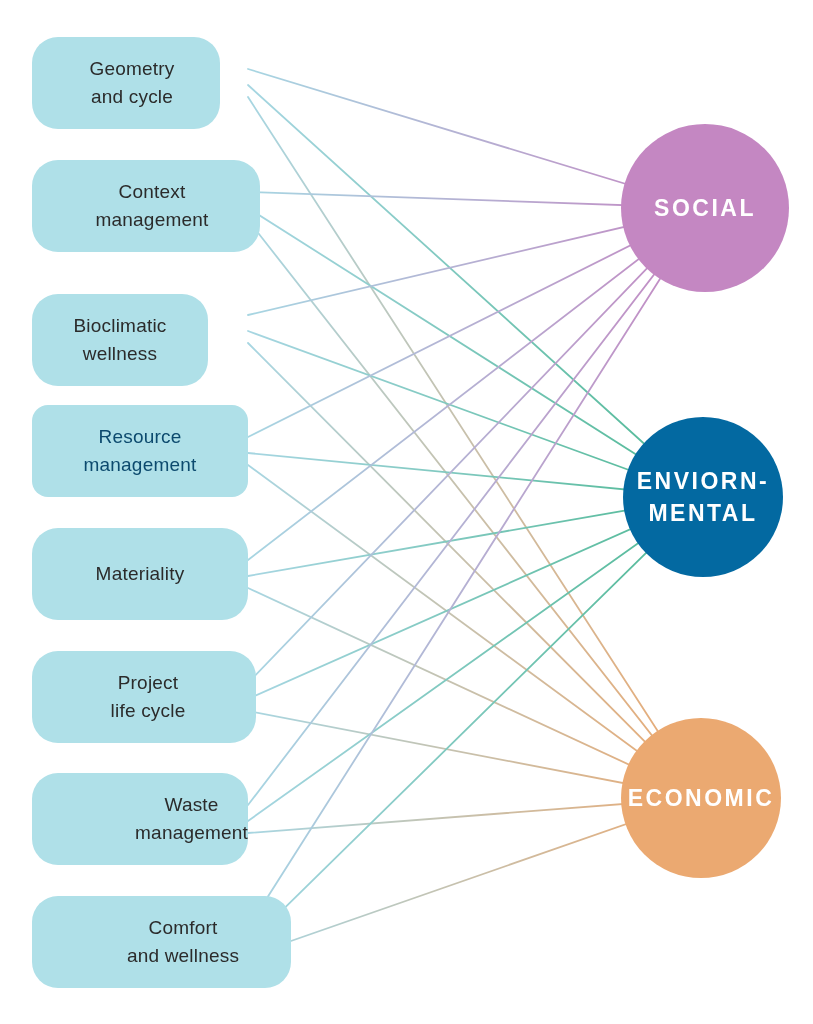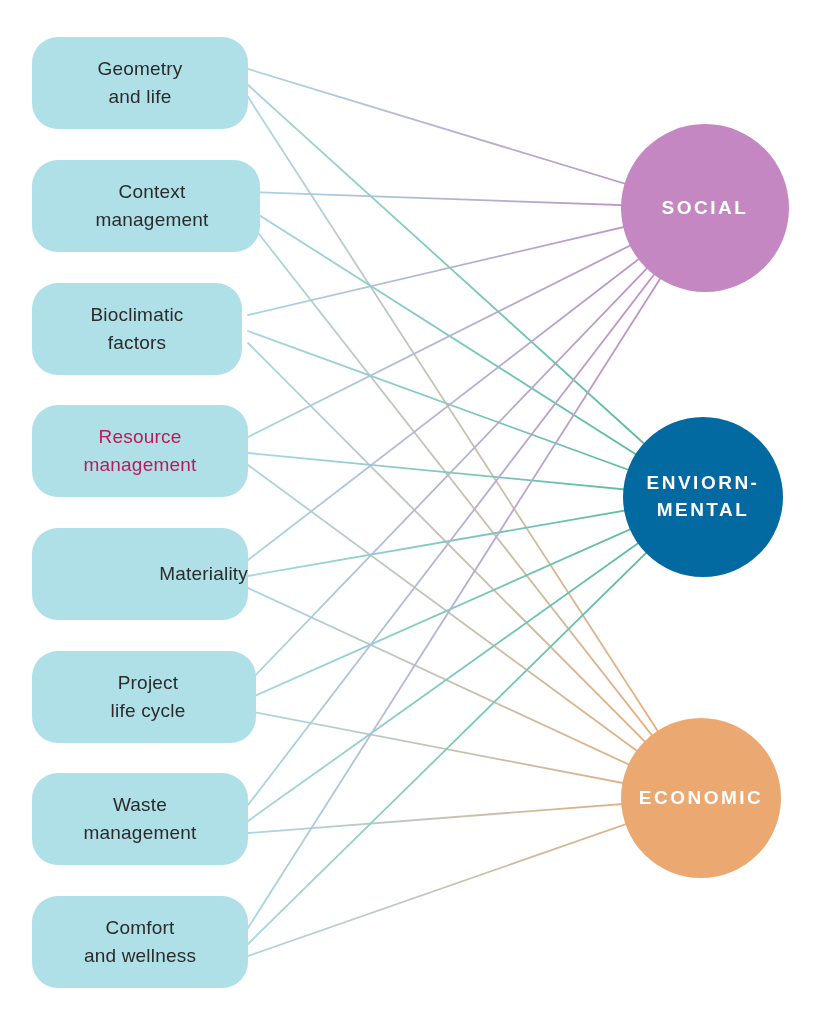--- a/index.html
+++ b/index.html
@@ -36,21 +36,21 @@
     letter-spacing: 0.2px;
   }
   .category-circle {
     position: absolute;
     display: flex;
     align-items: center;
     justify-content: center;
     text-align: center;
     border-radius: 50%;
     color: #ffffff;
-    font-size: 19px;
+    font-size: 23px;
     font-weight: 600;
     letter-spacing: 2.5px;
     line-height: 1.4;
     text-transform: uppercase;
   }
   .label-line { display: block; }
 </style>
 </head>
 <body>
 
@@ -173,62 +173,62 @@
       <line x1="248" y1="699" x2="703" y2="497" stroke="url(#edge-grad-16)" stroke-width="1.8" stroke-linecap="round"></line>
       <line x1="248" y1="711" x2="701" y2="798" stroke="url(#edge-grad-17)" stroke-width="1.8" stroke-linecap="round"></line>
       <line x1="248" y1="805" x2="705" y2="208" stroke="url(#edge-grad-18)" stroke-width="1.8" stroke-linecap="round"></line>
       <line x1="248" y1="821" x2="703" y2="497" stroke="url(#edge-grad-19)" stroke-width="1.8" stroke-linecap="round"></line>
       <line x1="248" y1="833" x2="701" y2="798" stroke="url(#edge-grad-20)" stroke-width="1.8" stroke-linecap="round"></line>
       <line x1="248" y1="928" x2="705" y2="208" stroke="url(#edge-grad-21)" stroke-width="1.8" stroke-linecap="round"></line>
       <line x1="248" y1="944" x2="703" y2="497" stroke="url(#edge-grad-22)" stroke-width="1.8" stroke-linecap="round"></line>
       <line x1="248" y1="956" x2="701" y2="798" stroke="url(#edge-grad-23)" stroke-width="1.8" stroke-linecap="round"></line>
     </svg>
   <div id="criteria-column">
-      <div class="criterion-box" style="left: 32px; top: 37px; width: 216px; height: 92px; background: rgb(175, 224, 232); color: rgb(43, 43, 43);">
+      <div class="criterion-box" style="left: 32px; top: 37px; width: 176px; height: 92px; background: rgb(175, 224, 232); color: rgb(43, 43, 43); padding-left: 12px;">
         <div>
           <span class="label-line">Geometry</span>
-          <span class="label-line">and life</span>
+          <span class="label-line">and cycle</span>
         </div>
       </div>
       <div class="criterion-box" style="left: 32px; top: 160px; width: 216px; height: 92px; background: rgb(175, 224, 232); color: rgb(43, 43, 43); padding-left: 12px;">
         <div>
           <span class="label-line">Context</span>
           <span class="label-line">management</span>
         </div>
       </div>
-      <div class="criterion-box" style="left: 32px; top: 283px; width: 210px; height: 92px; background: rgb(175, 224, 232); color: rgb(43, 43, 43);">
+      <div class="criterion-box" style="left: 32px; top: 294px; width: 176px; height: 92px; background: rgb(175, 224, 232); color: rgb(43, 43, 43);">
         <div>
           <span class="label-line">Bioclimatic</span>
-          <span class="label-line">factors</span>
-        </div>
-      </div>
-      <div class="criterion-box" style="left: 32px; top: 405px; width: 216px; height: 92px; background: rgb(175, 224, 232); color: #be185d;">
+          <span class="label-line">wellness</span>
+        </div>
+      </div>
+      <div class="criterion-box" style="left: 32px; top: 405px; width: 216px; height: 92px; background: rgb(175, 224, 232); color: #0c4a6e; border-radius: 16px;">
         <div>
           <span class="label-line">Resource</span>
           <span class="label-line">management</span>
         </div>
       </div>
-      <div class="criterion-box" style="left: 32px; top: 528px; width: 216px; height: 92px; background: rgb(175, 224, 232); color: rgb(43, 43, 43); justify-content: flex-end;">
+      <div class="criterion-box" style="left: 32px; top: 528px; width: 216px; height: 92px; background: rgb(175, 224, 232); color: rgb(43, 43, 43);">
         <div>
           <span class="label-line">Materiality</span>
         </div>
       </div>
       <div class="criterion-box" style="left: 32px; top: 651px; width: 216px; height: 92px; background: rgb(175, 224, 232); color: rgb(43, 43, 43); padding-left: 8px;">
         <div>
           <span class="label-line">Project</span>
           <span class="label-line">life cycle</span>
         </div>
       </div>
-      <div class="criterion-box" style="left: 32px; top: 773px; width: 216px; height: 92px; background: rgb(175, 224, 232); color: rgb(43, 43, 43);">
+      <div class="criterion-box" style="left: 32px; top: 773px; width: 216px; height: 92px; background: rgb(175, 224, 232); color: rgb(43, 43, 43); justify-content: flex-end;">
         <div>
           <span class="label-line">Waste</span>
           <span class="label-line">management</span>
         </div>
       </div>
-      <div class="criterion-box" style="left: 32px; top: 896px; width: 216px; height: 92px; background: rgb(175, 224, 232); color: rgb(43, 43, 43);">
+      <div class="criterion-box" style="left: 32px; top: 896px; width: 216px; height: 92px; background: rgb(175, 224, 232); color: rgb(43, 43, 43); padding-left: 43px;">
         <div>
           <span class="label-line">Comfort</span>
           <span class="label-line">and wellness</span>
         </div>
       </div>
     </div>
   <div id="categories-column">
       <div class="category-circle" style="left: 621px; top: 124px; width: 168px; height: 168px; background: rgb(196, 135, 194); color: rgb(255, 255, 255);">
         <div>
           <span class="label-line">SOCIAL</span>

